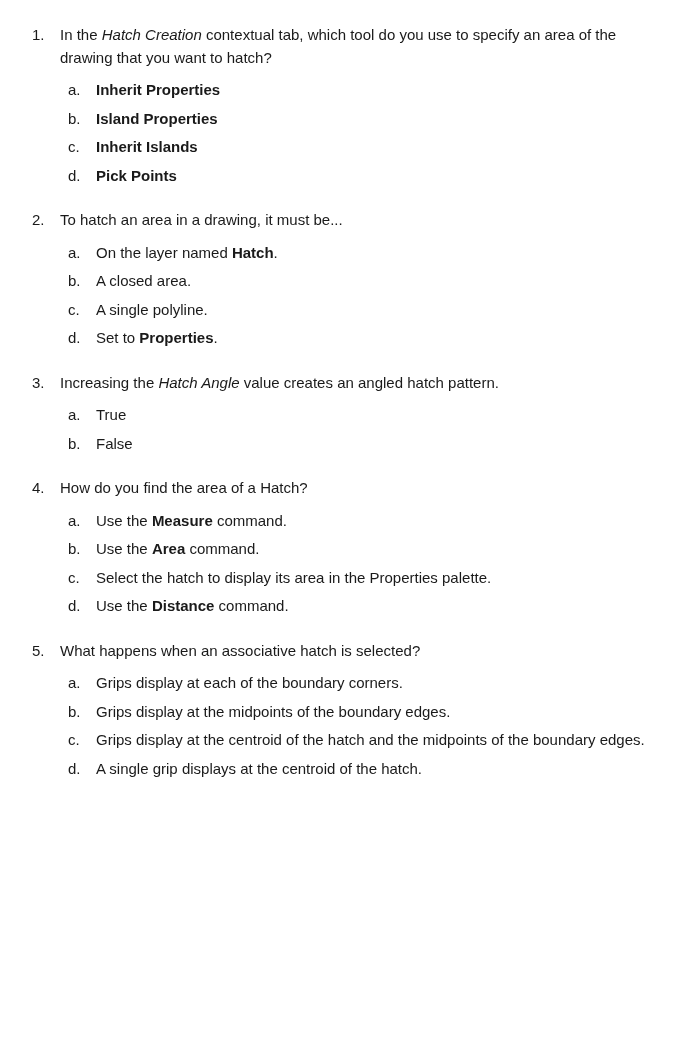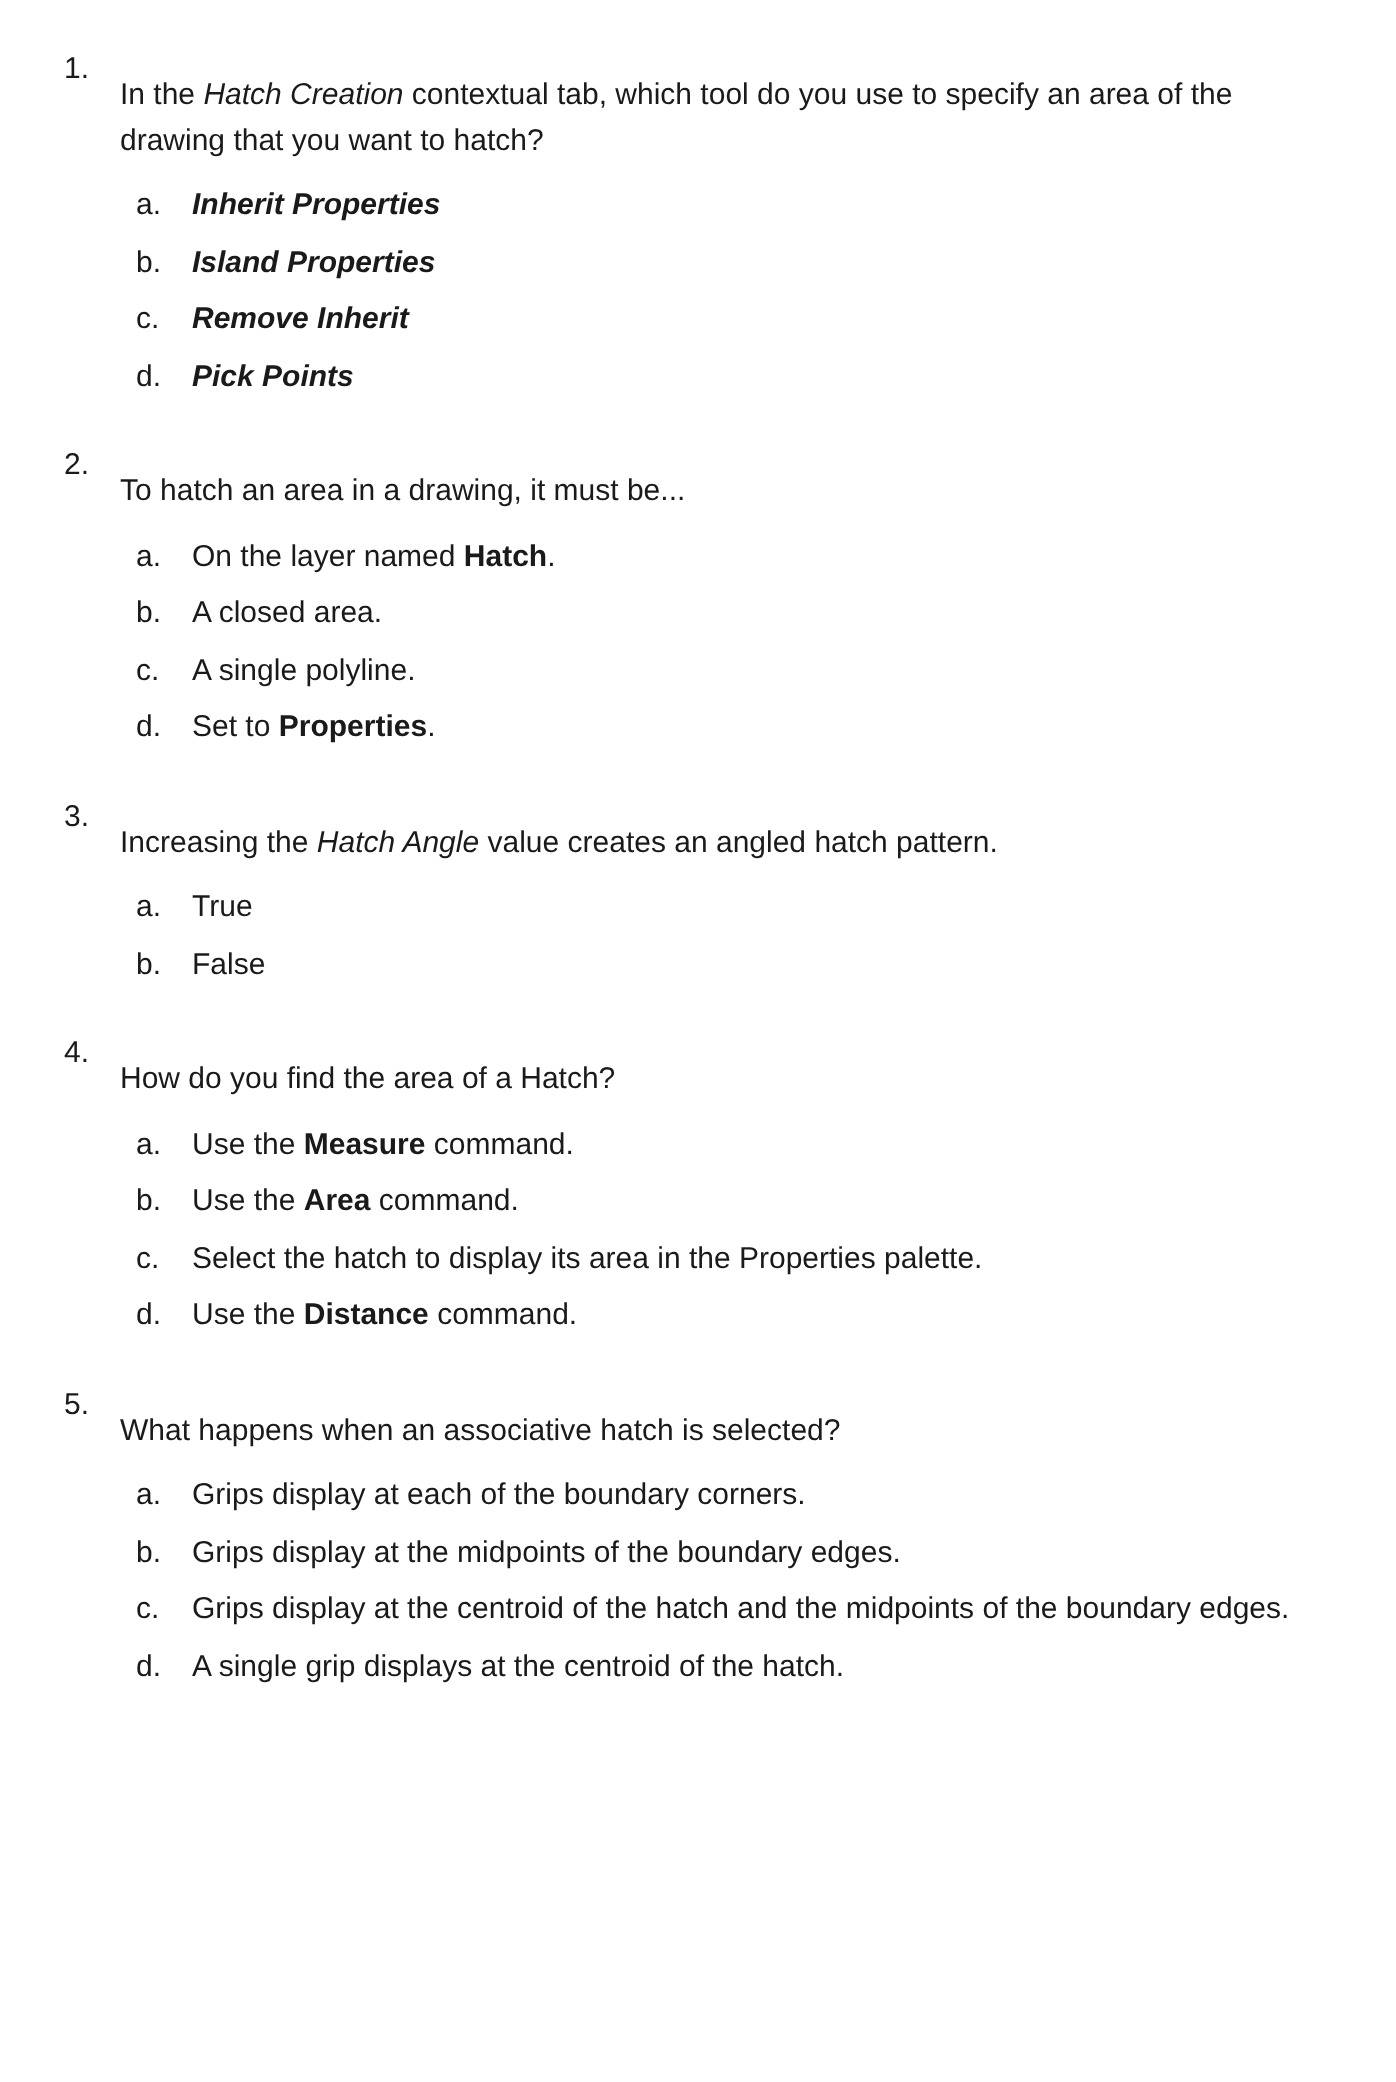--- a/index.html
+++ b/index.html
@@ -25,42 +25,40 @@
       margin-bottom: 10px;
       line-height: 1.5;
     }
     .question-number {
       min-width: 22px;
       font-weight: normal;
     }
     .question-body {
       flex: 1;
       line-height: 1.5;
-      margin-top: 13px;
     }
     .options-list {
       list-style: none;
       margin-left: 36px;
     }
     .option-item {
       display: flex;
       gap: 8px;
       margin-bottom: 6px;
       line-height: 1.5;
     }
     .option-letter {
       min-width: 20px;
     }
     .option-text {
       flex: 1;
       line-height: 1.5;
     }
     .bold {
       font-weight: bold;
-      font-style: italic;
     }
   </style>
 </head>
 <body>
 
 <div>
 
   <div class="question-block">
     <div class="question-text">
       <span class="question-number">1.</span>
@@ -72,21 +70,21 @@
       <li class="option-item">
         <span class="option-letter">a.</span>
         <span class="option-text bold">Inherit Properties</span>
       </li>
       <li class="option-item">
         <span class="option-letter">b.</span>
         <span class="option-text bold">Island Properties</span>
       </li>
       <li class="option-item">
         <span class="option-letter">c.</span>
-        <span class="option-text bold">Remove Inherit</span>
+        <span class="option-text bold">Inherit Islands</span>
       </li>
       <li class="option-item">
         <span class="option-letter">d.</span>
         <span class="option-text bold">Pick Points</span>
       </li>
     </ul>
   </div>
 
   <div class="question-block">
     <div class="question-text">

